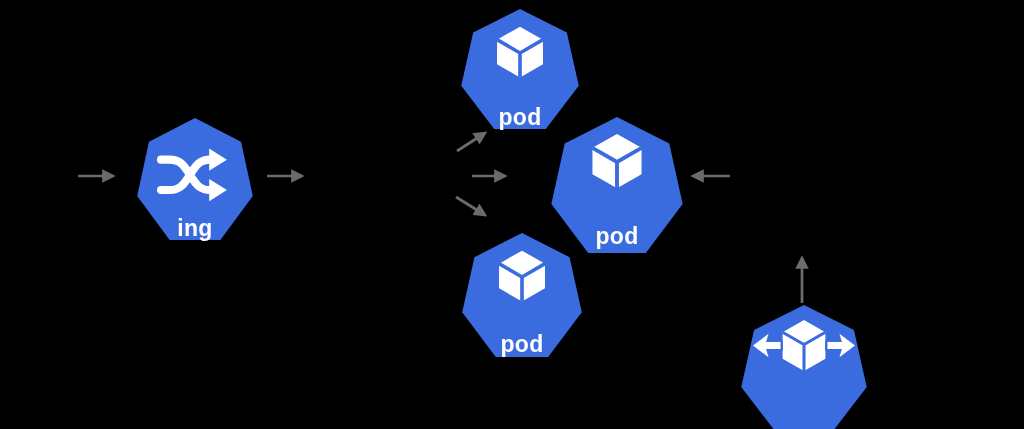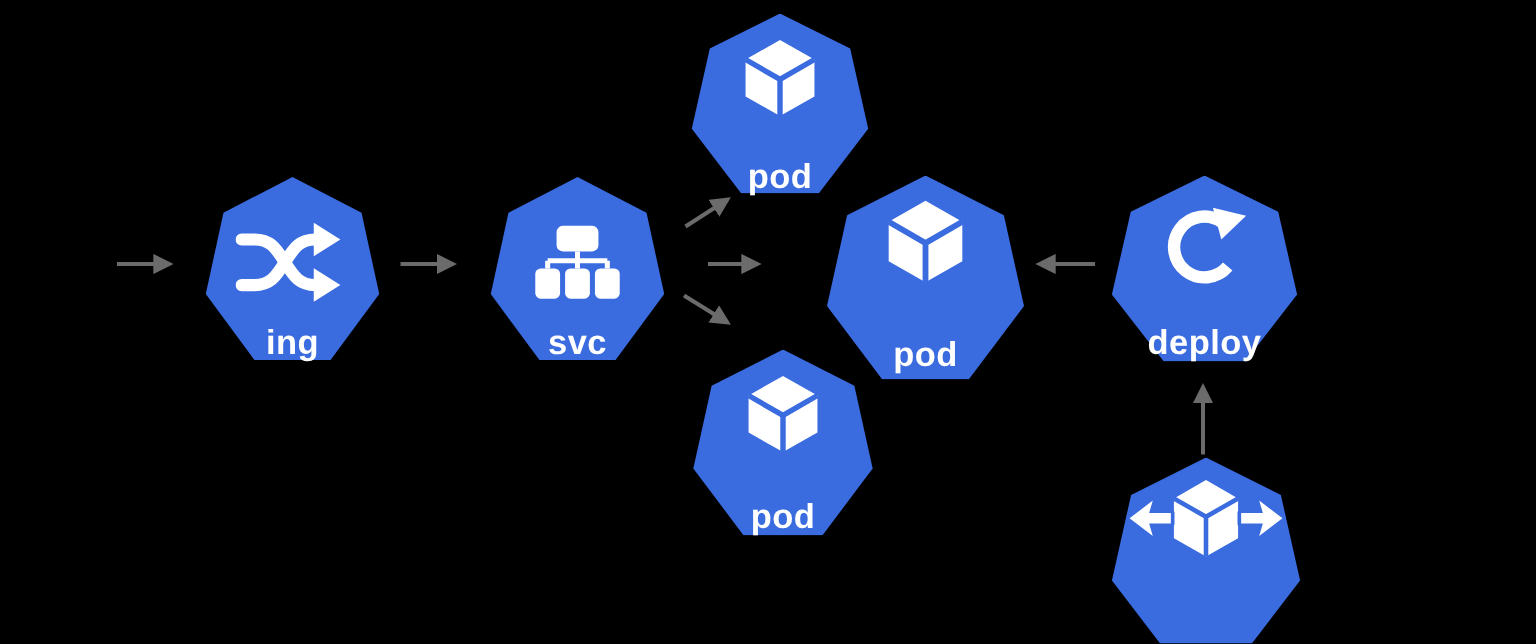--- a/index.html
+++ b/index.html
@@ -73,31 +73,20 @@
     <div class="hept"></div>
     <svg class="icon" viewBox="0 0 30 22">
       <path class="wht-stroke" stroke-width="3.2" stroke-linecap="round" d="M1.6 17 H5 C9 17 10.5 15 13 11 C15.5 7 17 5 21 5"></path>
       <path class="wht-stroke" stroke-width="3.2" stroke-linecap="round" d="M1.6 5 H5 C9 5 10.5 7 13 11 C15.5 15 17 17 21 17"></path>
       <polygon class="wht" points="20.6,0.6 27.6,5 20.6,9.4"></polygon>
       <polygon class="wht" points="20.6,12.6 27.6,17 20.6,21.4"></polygon>
     </svg>
     <div class="label">ing</div>
   </div>
 
-  <div class="node n-svc">
-    <div class="hept"></div>
-    <svg class="icon" viewBox="0 0 24 20">
-      <rect class="wht" x="6.6" y="0.6" width="10.8" height="6.6" rx="1.6"></rect>
-      <path class="wht-stroke" stroke-width="1.3" d="M12 7.2 V9.6 M4.3 9.6 H19.7 M4.3 9.6 V11.6 M12 9.6 V11.6 M19.7 9.6 V11.6"></path>
-      <rect class="wht" x="1.1" y="11.6" width="6.4" height="7.8" rx="1.4"></rect>
-      <rect class="wht" x="8.8" y="11.6" width="6.4" height="7.8" rx="1.4"></rect>
-      <rect class="wht" x="16.5" y="11.6" width="6.4" height="7.8" rx="1.4"></rect>
-    </svg>
-    <div class="label">svc</div>
-  </div>
 
   <div class="node n-podtop">
     <div class="hept"></div>
     <svg class="icon" viewBox="0 0 24 24">
       <polygon class="wht" points="12,1.5 21.5,6.9 21.5,17.1 12,22.5 2.5,17.1 2.5,6.9"></polygon>
       <path class="blue-edge" stroke-width="1.5" d="M2.5 6.9 L12 12.4 L21.5 6.9 M12 12.4 V22.5"></path>
     </svg>
     <div class="label">pod</div>
   </div>
 
@@ -112,28 +101,20 @@
 
   <div class="node n-podbot">
     <div class="hept"></div>
     <svg class="icon" viewBox="0 0 24 24">
       <polygon class="wht" points="12,1.5 21.5,6.9 21.5,17.1 12,22.5 2.5,17.1 2.5,6.9"></polygon>
       <path class="blue-edge" stroke-width="1.5" d="M2.5 6.9 L12 12.4 L21.5 6.9 M12 12.4 V22.5"></path>
     </svg>
     <div class="label">pod</div>
   </div>
 
-  <div class="node n-deploy">
-    <div class="hept"></div>
-    <svg class="icon" viewBox="0 0 24 24">
-      <path class="wht-stroke" stroke-width="3.1" d="M16.4 6.8 A 7.6 7.6 0 1 0 17.8 17.9"></path>
-      <polygon class="wht" points="22.4,5.2 16.2,11.1 14.1,3.2"></polygon>
-    </svg>
-    <div class="label">deploy</div>
-  </div>
 
   <div class="node n-hpa">
     <div class="hept"></div>
     <svg class="icon" viewBox="0 0 52 28">
       <polygon class="wht" points="26,1.5 36.5,7.5 36.5,20.5 26,26.5 15.5,20.5 15.5,7.5"></polygon>
       <path class="blue-edge" stroke-width="1.5" d="M15.5 7.5 L26 13.5 L36.5 7.5 M26 13.5 V26.5"></path>
       <path class="blk-arrow" d="M1 14 L8.6 8.2 L7.4 12.3 L14.5 12.3 L14.5 15.7 L7.4 15.7 L8.6 19.8 Z"></path>
       <path class="blk-arrow" d="M51 14 L43.4 8.2 L44.6 12.3 L37.5 12.3 L37.5 15.7 L44.6 15.7 L43.4 19.8 Z"></path>
     </svg>
   </div>

